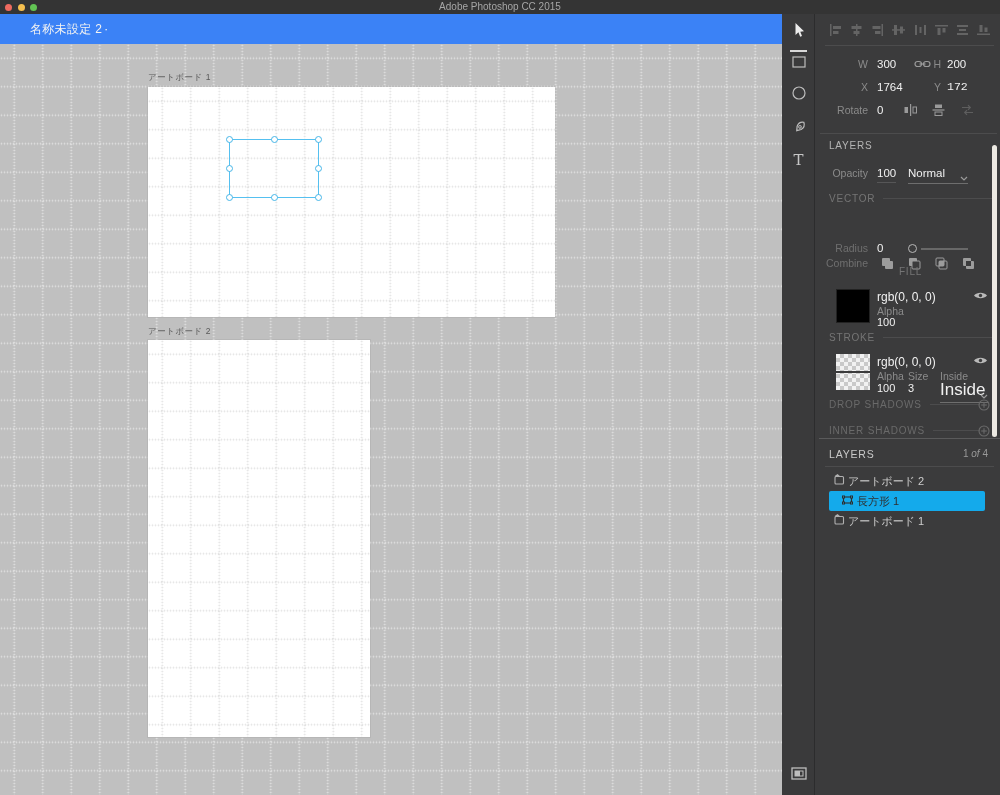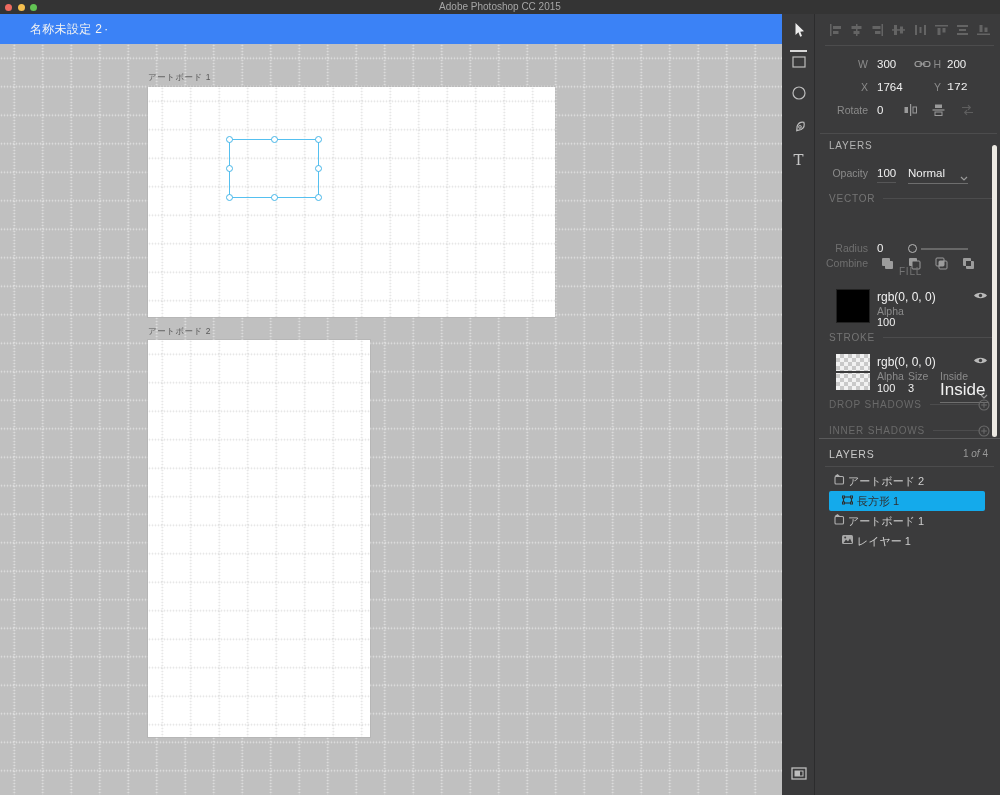--- a/index.html
+++ b/index.html
@@ -456,25 +456,15 @@
       <svg width="12" height="12" viewBox="0 0 12 12">
           <g fill="none" stroke="#b0b0b0" stroke-width="1.1">
             <rect x="2" y="2.5" width="8.5" height="7.5" rx="1"></rect>
             <path d="M2 2.5 L4.5 0.8 L6.5 2.5" fill="none"></path>
           </g>
         </svg>
     </span>
     <span class="lname" style="left:33px;">アートボード 1</span>
   </div>
 
-  <div class="layer-row" style="top:517px;">
-    <span class="licon" style="left:26px;">
-      <svg width="13" height="11" viewBox="0 0 13 11">
-          <rect x="1" y="1" width="11" height="9" rx="1.5" fill="#a8a8a8"></rect>
-          <path d="M2.5 9 L5 5.5 L7 7.5 L9 4.5 L11 9 Z" fill="#3b3b3c"></path>
-          <circle cx="4.2" cy="3.4" r="1" fill="#3b3b3c"></circle>
-        </svg>
-    </span>
-    <span class="lname" style="left:42px;">レイヤー 1</span>
-  </div>
 
   <div class="scrollbar"></div>
 </div>
 
 </body></html>

